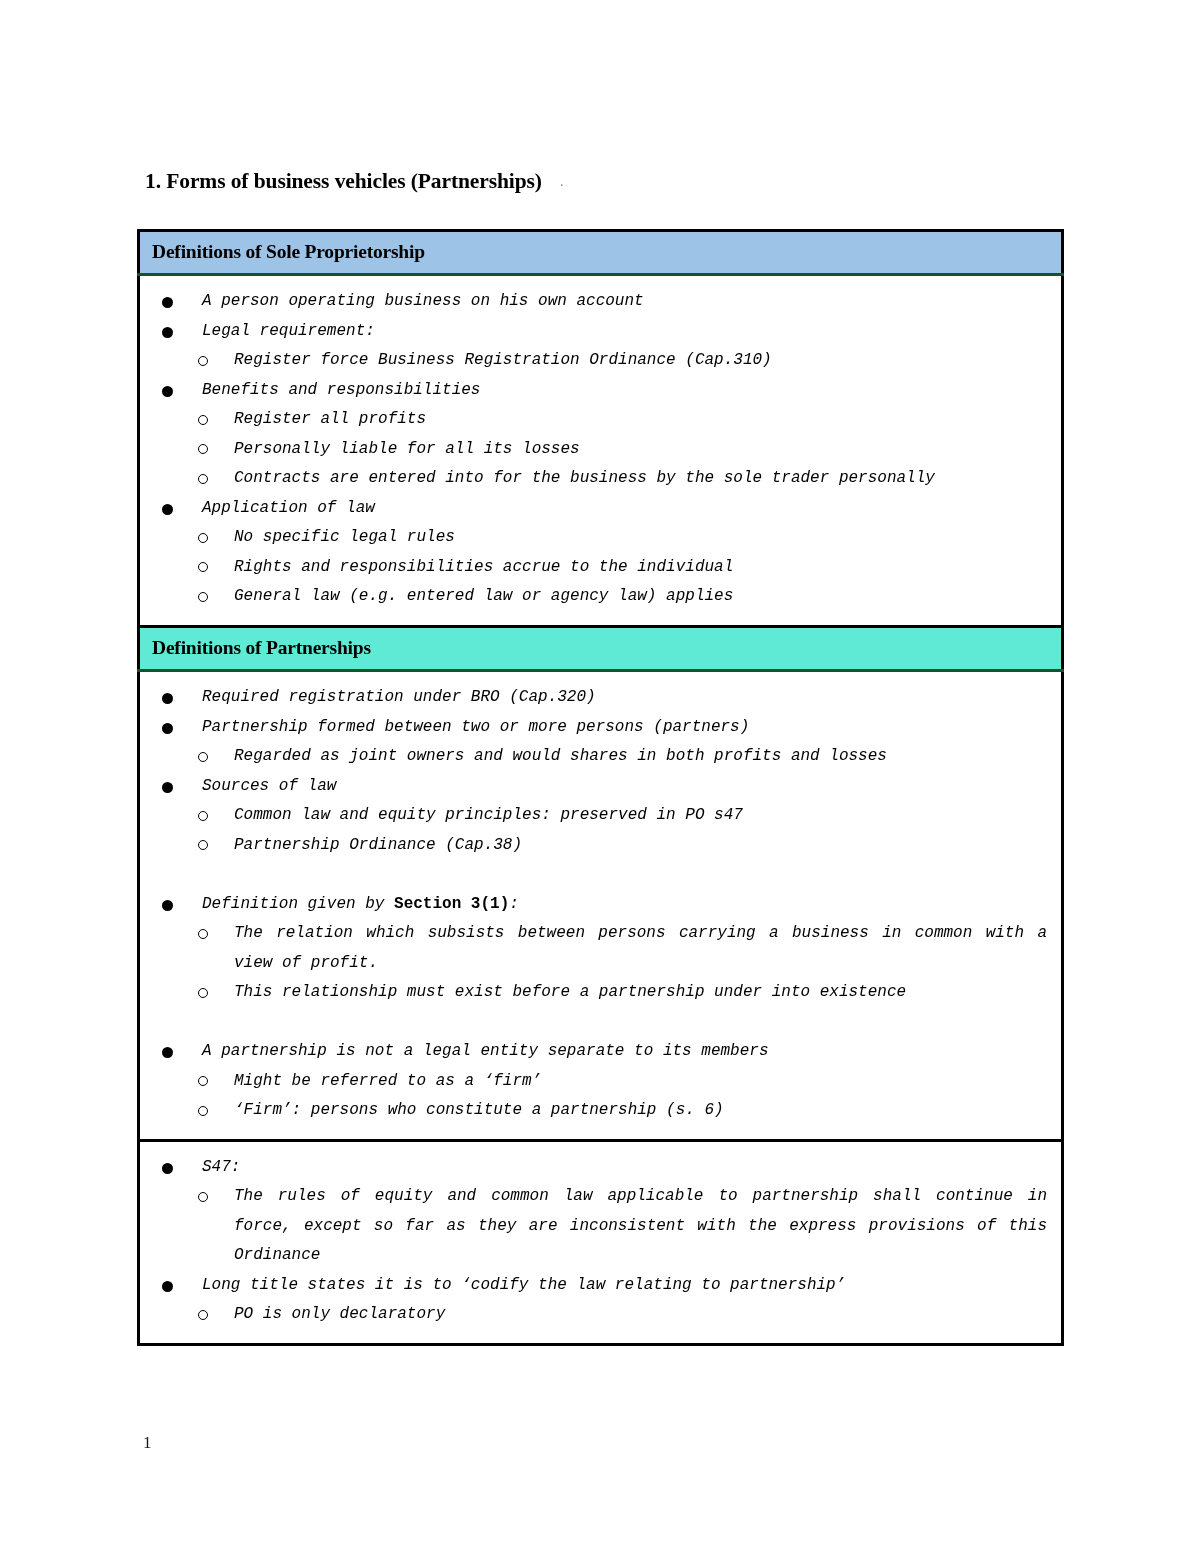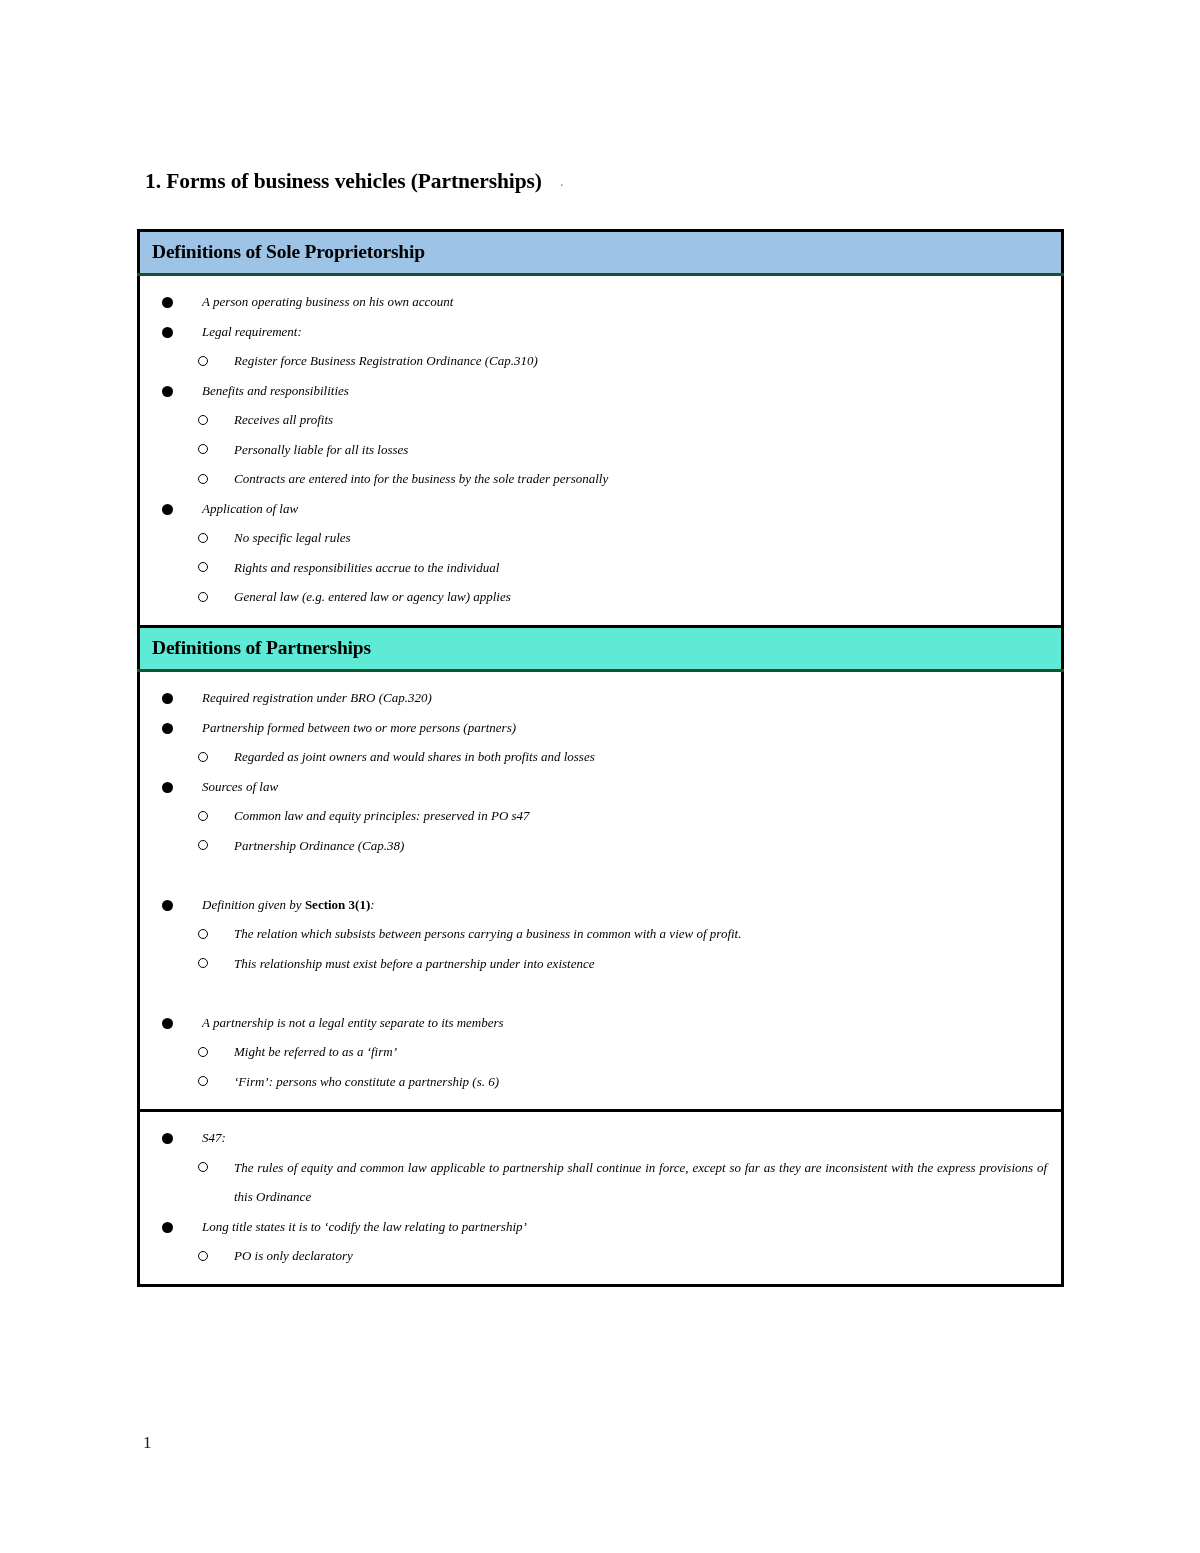--- a/index.html
+++ b/index.html
@@ -75,23 +75,24 @@
   
   ul.lvl1 {
     list-style: none;
     margin: 0;
     padding: 0;
   }
 
   li.b1, li.b2 {
     position: relative;
     font-style: italic;
-    font-size: 13px;
+    font-size: 16px;
     line-height: 29.5px;
     color: #000;
+    font-family: Liberation Mono, monospace;
   }
 
   li.b1 {
     padding-left: 48px;
     margin: 0 0 0 0;
   }
   li.b1 > .mark {
     position: absolute;
     left: 44px;
     top: 0;
@@ -186,21 +187,21 @@
             <li class="b2">
                 <span class="mark"></span>
                 <span class="txt">Register force Business Registration Ordinance (Cap.310)</span>
               </li>
             <li class="b1">
                 <span class="mark"></span>
                 <span class="txt">Benefits and responsibilities</span>
               </li>
             <li class="b2">
                 <span class="mark"></span>
-                <span class="txt">Receives all profits</span>
+                <span class="txt">Register all profits</span>
               </li>
             <li class="b2">
                 <span class="mark"></span>
                 <span class="txt">Personally liable for all its losses</span>
               </li>
             <li class="b2">
                 <span class="mark"></span>
                 <span class="txt">Contracts are entered into for the business by the sole trader personally</span>
               </li>
             <li class="b1">

